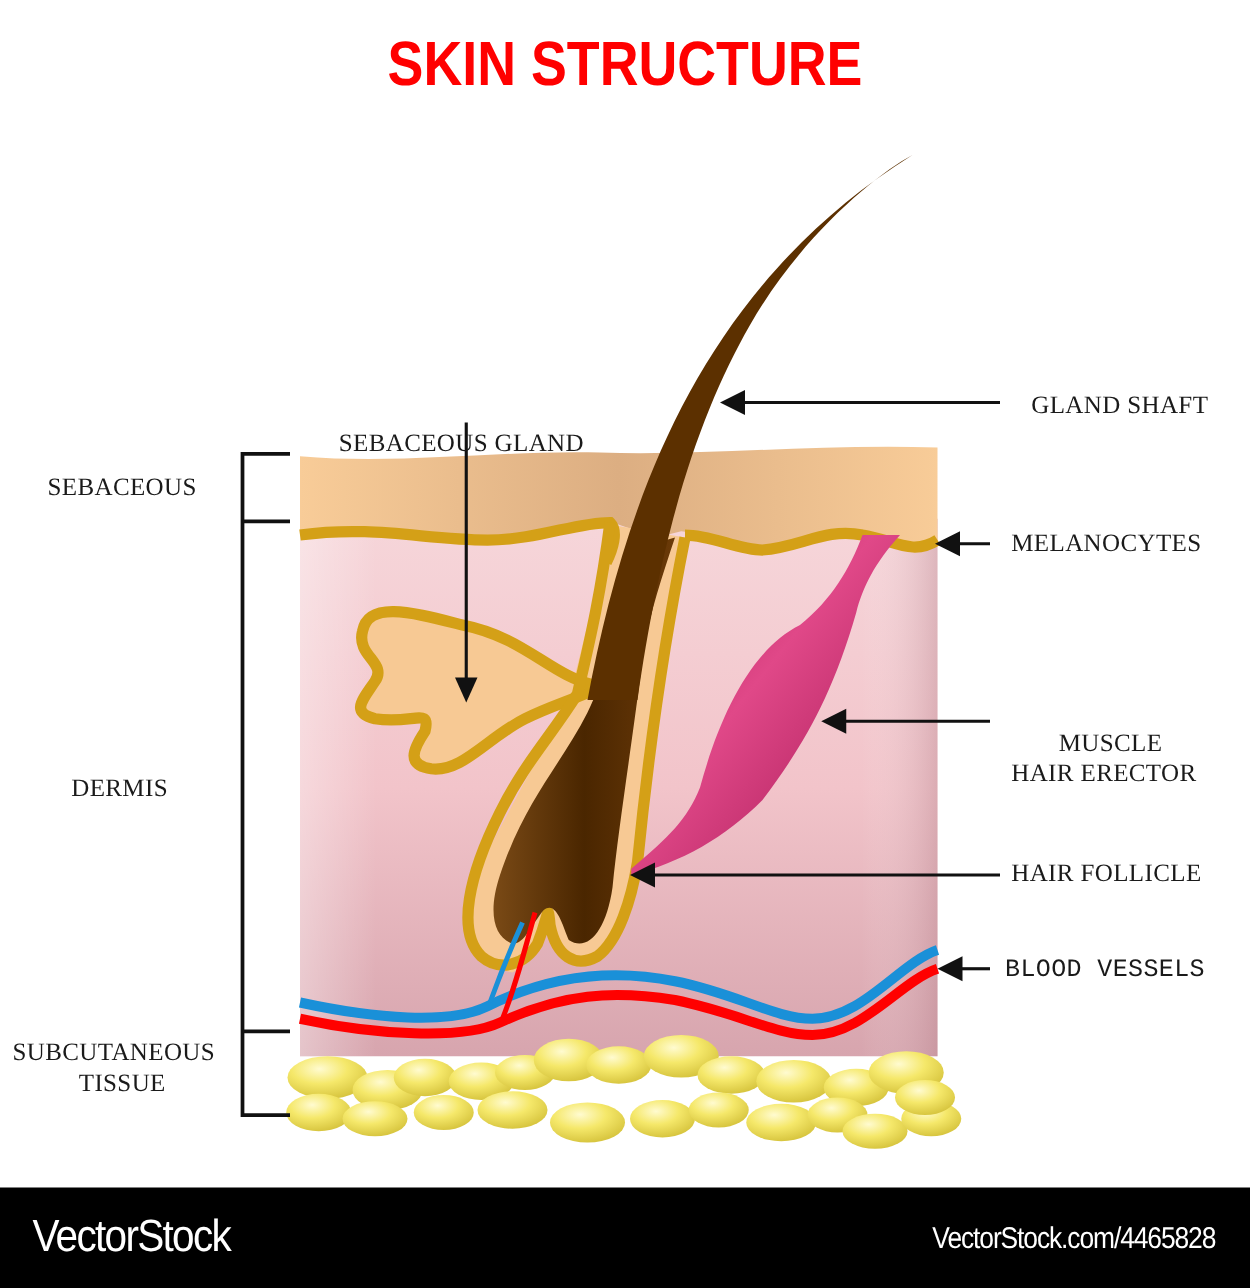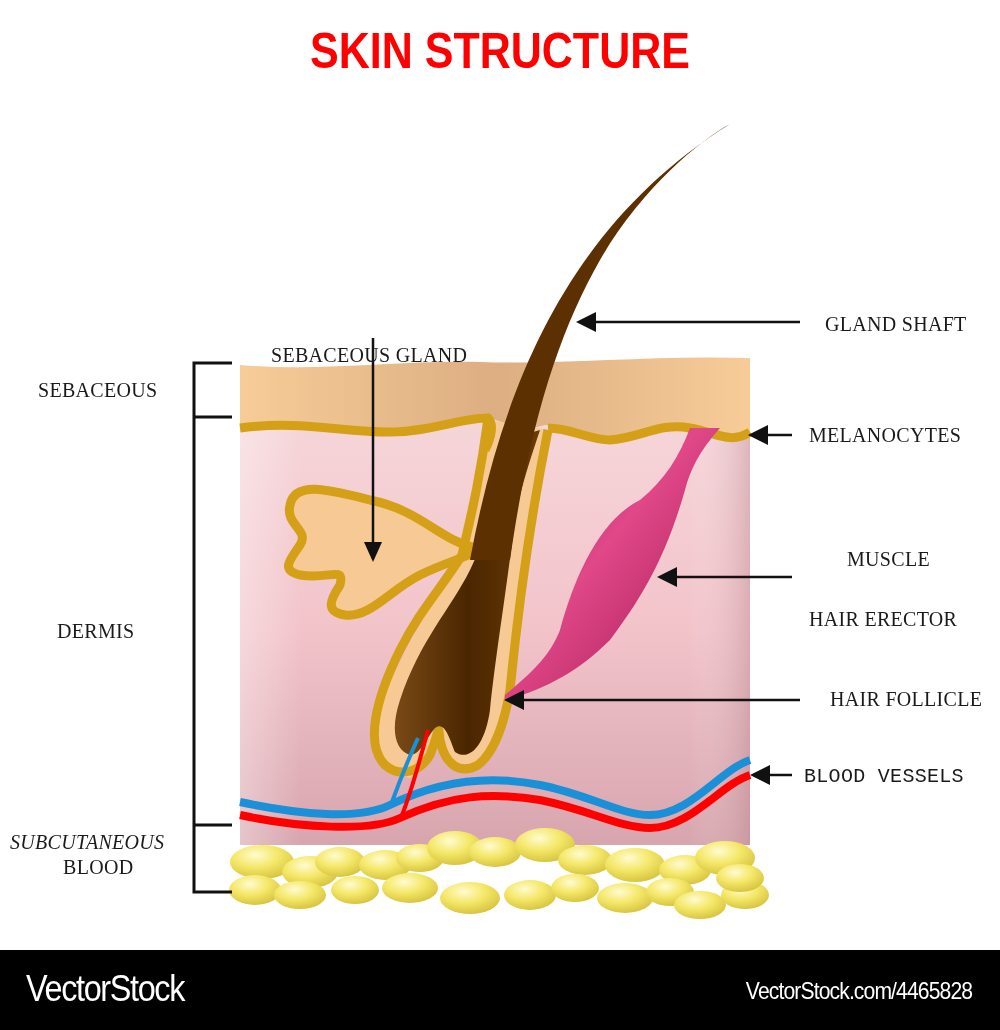--- a/index.html
+++ b/index.html
@@ -129,27 +129,27 @@
     <line x1="800" y1="700" x2="522" y2="700"></line>
     <polygon points="524,690 524,710 504,700" stroke="none"></polygon>
 
     <line x1="792" y1="775" x2="768" y2="775"></line>
     <polygon points="770,765 770,785 750,775" stroke="none"></polygon>
   </g>
 </svg>
 
 <div class="label" style="left:38px; top:379px;">SEBACEOUS</div>
 <div class="label" style="left:57px; top:620px;font-family:Liberation Serif, serif;">DERMIS</div>
-<div class="label" style="left:10px; top:831px;font-style:italic;">SUBCUTANEOUS</div>
-<div class="label" style="left:63px; top:856px;">BLOOD</div>
+<div class="label" style="left:10px; top:831px;">SUBCUTANEOUS</div>
+<div class="label" style="left:63px; top:856px;">TISSUE</div>
 
 <div class="label" style="left:271px; top:302px;margin-top:42px;">SEBACEOUS GLAND</div>
 <div class="label" style="left:825px; top:313px;">GLAND SHAFT</div>
 <div class="label" style="left:809px; top:424px;">MELANOCYTES</div>
 <div class="label" style="left:809px; top:560px;margin-top:48px;">HAIR ERECTOR</div>
-<div class="label" style="left:847px; top:548px;">MUSCLE</div>
-<div class="label" style="left:809px; top:688px;margin-left:21px;">HAIR FOLLICLE</div>
+<div class="label" style="left:847px; top:584px;">MUSCLE</div>
+<div class="label" style="left:809px; top:688px;">HAIR FOLLICLE</div>
 <div class="label" style="left:804px; top:765px;font-family:Liberation Mono, monospace;">BLOOD VESSELS</div>
 
 <div class="footer">
   <div class="brand">VectorStock</div>
   <div class="ref">VectorStock.com/4465828</div>
 </div>
 
 </body></html>

